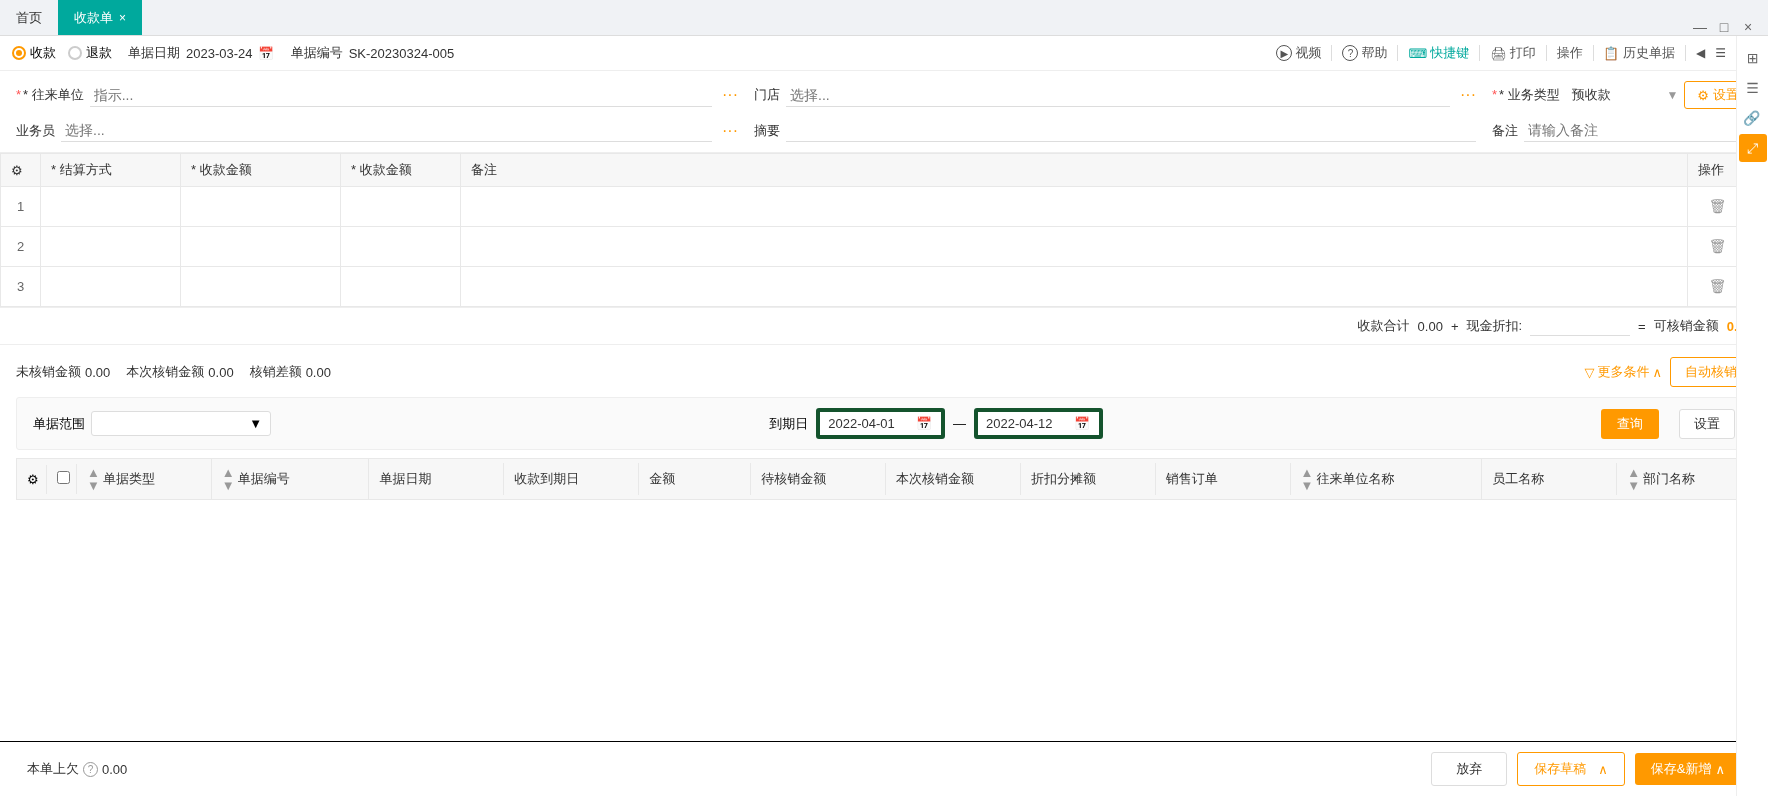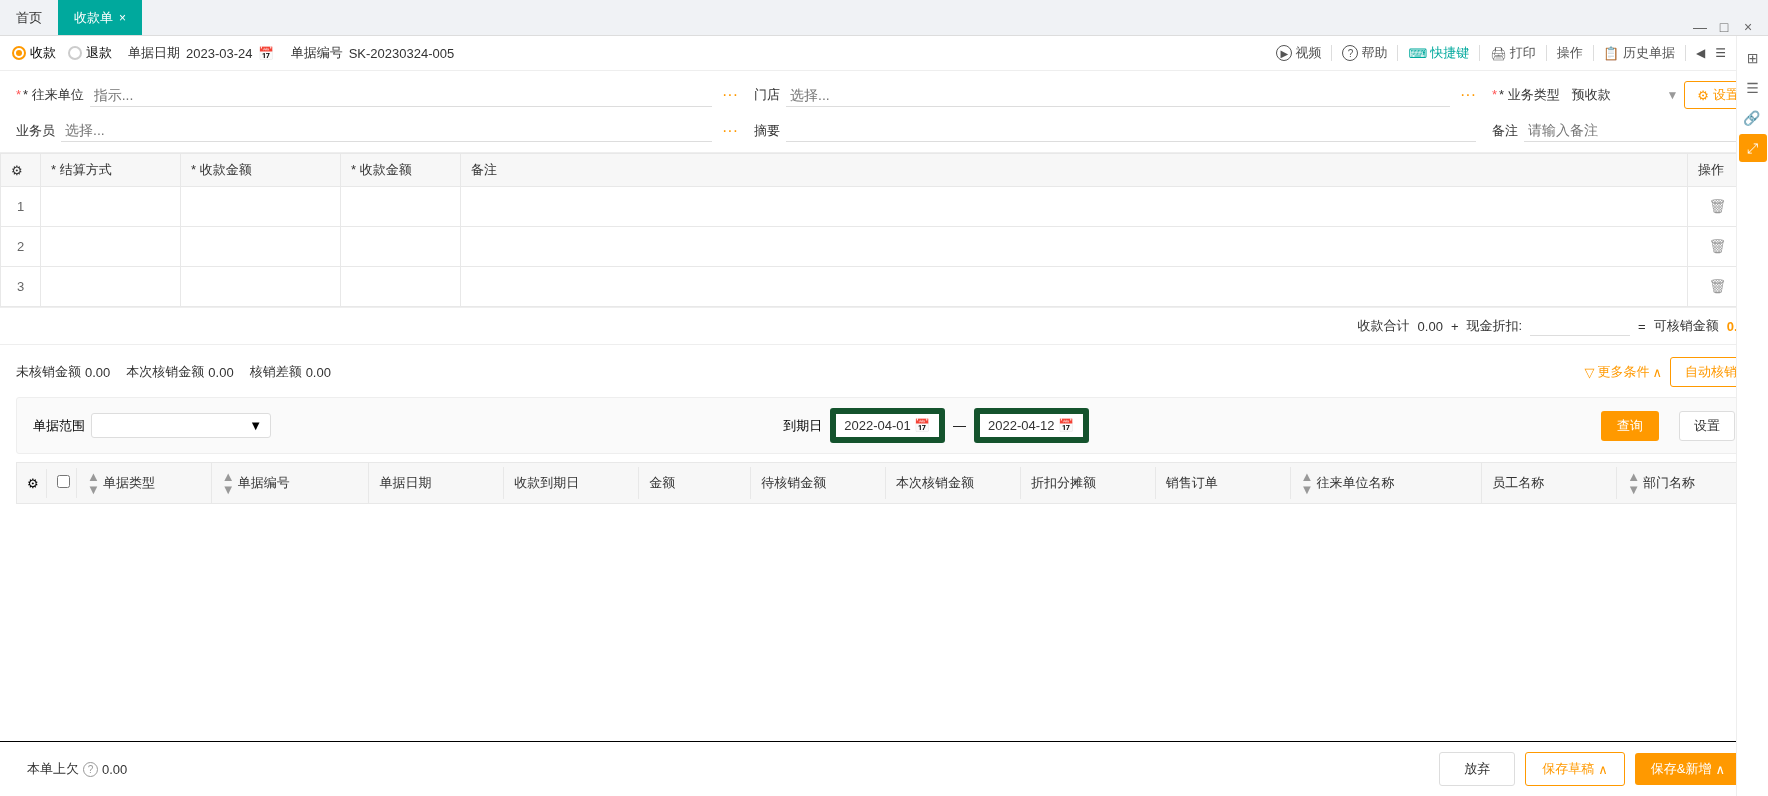--- a/index.html
+++ b/index.html
@@ -117,21 +117,21 @@
       border: 1px solid #eee; border-radius: 3px; padding: 10px 16px;
       margin-bottom: 8px; background: #fafafa;
     }
     .filter-field { display: flex; align-items: center; gap: 6px; }
     .filter-select {
       min-width: 180px; border: 1px solid #ddd; border-radius: 3px;
       padding: 4px 8px; background: #fff; font-size: 13px; cursor: pointer;
       display: flex; align-items: center; justify-content: space-between;
     }
     .date-range { display: flex; align-items: center; gap: 8px; margin-left: auto; }
-    .date-input-wrap { display: flex; align-items: flex-end; gap: 4px; border: 6px solid #14532d; border-radius: 3px; padding: 4px 8px; background: #fff; }
+    .date-input-wrap { display: flex; align-items: flex-end; gap: 22px; border: 4px solid #14532d; border-radius: 3px; padding: 4px 8px; background: #fff; }
     .date-text { font-size: 13px; color: #333; }
     .date-icon { color: #f90; cursor: pointer; }
     .btn-query {
       padding: 5px 16px; background: #f90; color: #fff; border: none;
       border-radius: 3px; cursor: pointer; font-size: 13px;
     }
     .btn-settings-hx {
       padding: 5px 14px; background: #fff; border: 1px solid #ddd;
       color: #333; border-radius: 3px; cursor: pointer; font-size: 13px;
     }
@@ -152,21 +152,21 @@
     }
     .bottom-info { color: #333; display: flex; align-items: center; gap: 4px; }
     .bottom-actions { margin-left: auto; display: flex; align-items: center; gap: 10px; }
     .btn-discard {
       padding: 7px 24px; border: 1px solid #ddd; background: #fff;
       color: #333; border-radius: 3px; cursor: pointer; font-size: 13px;
     }
     .btn-draft {
       padding: 7px 16px; border: 1px solid #f90; background: #fff;
       color: #f90; border-radius: 3px; cursor: pointer; font-size: 13px;
-      display: flex; align-items: center; gap: 4px;
+      display: flex; align-items: center; gap: 12px;
     }
     .btn-save {
       padding: 7px 16px; border: none; background: #f90;
       color: #fff; border-radius: 3px; cursor: pointer; font-size: 13px;
       display: flex; align-items: center; gap: 4px;
     }
 
     
     .right-sidebar {
       position: fixed; right: 0; top: 36px; width: 32px;

